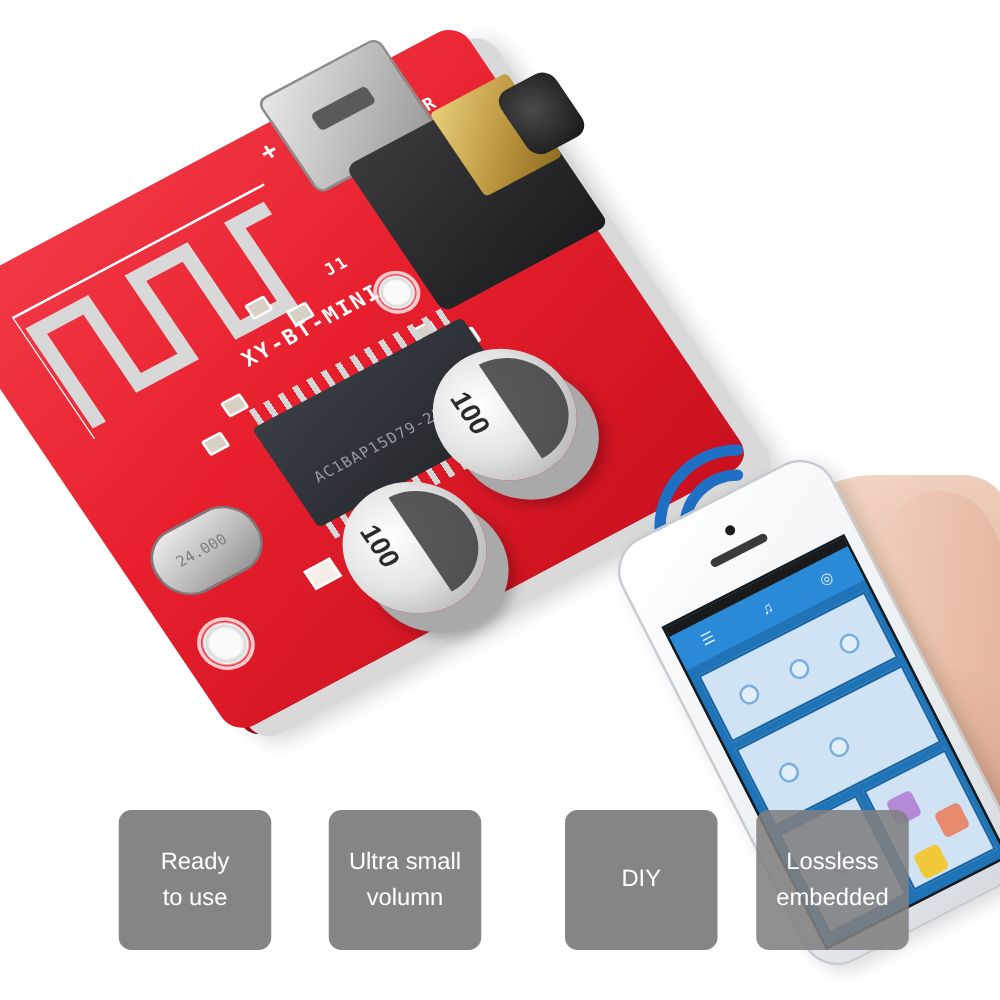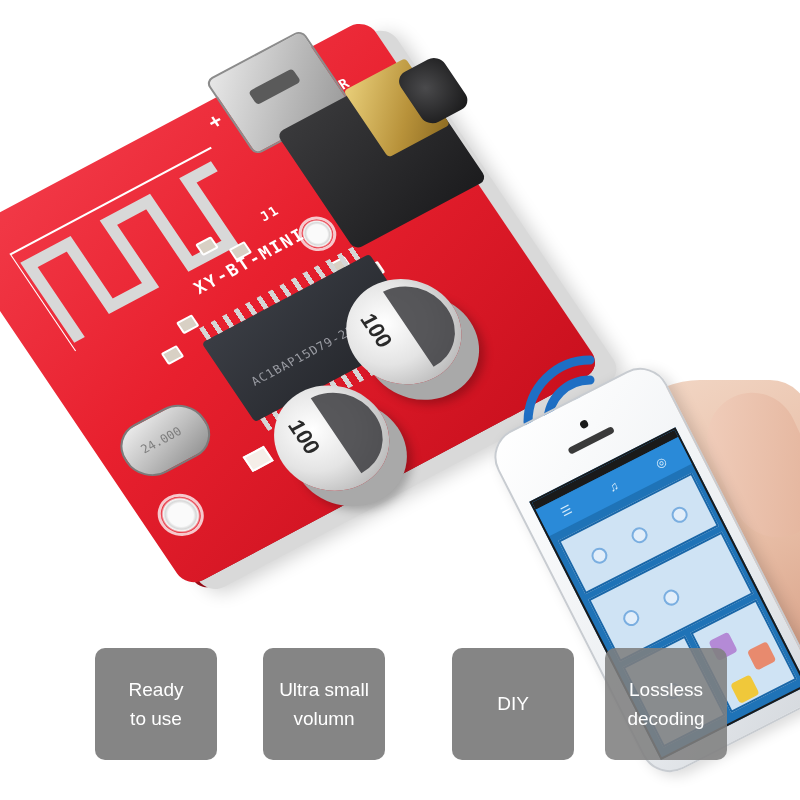--- a/index.html
+++ b/index.html
@@ -286,17 +286,17 @@
     </div>
     <div class="feature-box" style="left:95px;">
       <span>Ready</span>
       <span>to use</span>
     </div>
     <div class="feature-box" style="left:452px;">
       <span>DIY</span>
     </div>
     <div class="feature-box last" style="left:605px;">
       <span>Lossless</span>
-      <span>decoding</span>
+      <span>embedded</span>
     </div>
   </div>
 
 </div>
 
 </body></html>

